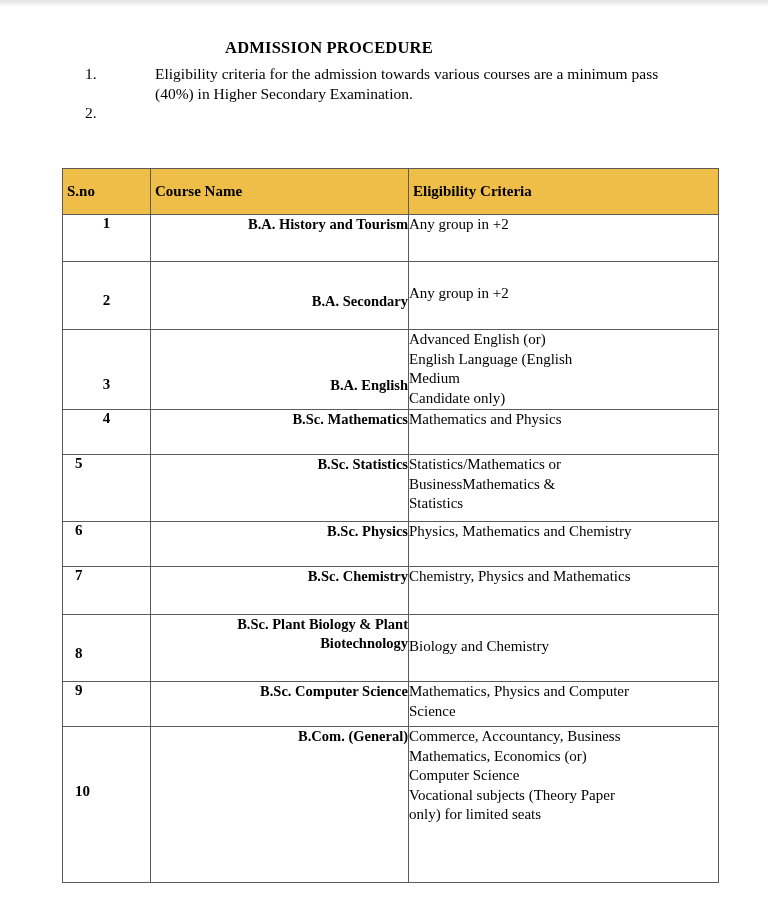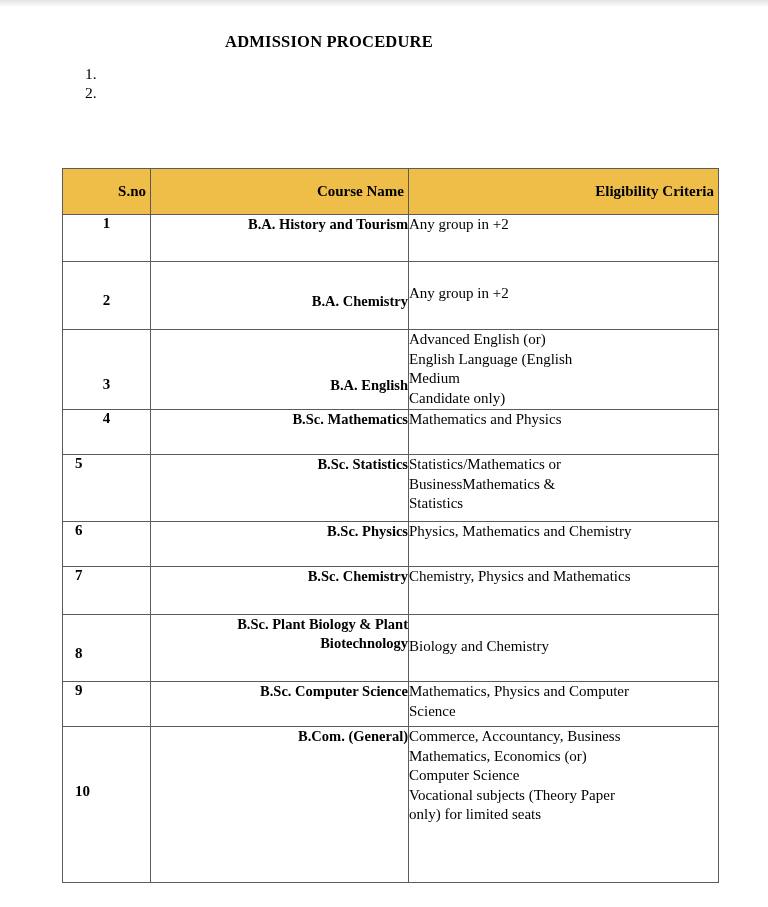--- a/index.html
+++ b/index.html
@@ -22,21 +22,21 @@
     position: absolute;
     top: 0; left: 0;
     width: 768px;
     height: 7px;
     background: linear-gradient(to bottom, #e2e2e2 0%, #efefef 45%, #ffffff 100%);
     pointer-events: none;
   }
 
   .doc-title {
     position: absolute;
-    top: 32px;
+    top: 38px;
     left: 0;
     width: 658px;          
     text-align: center;
     font-size: 16.5px;
     font-weight: bold;
     letter-spacing: 0.2px;
   }
 
   
   .intro-list {
@@ -72,21 +72,21 @@
     table-layout: fixed;
   }
   .course-table th,
   .course-table td {
     border: 1px solid #5b5b5b;
     vertical-align: top;
     padding: 0;
   }
   .course-table thead th {
     background: #efbe49;
-    text-align: right;
+    text-align: left;
     font-weight: bold;
     font-size: 15px;
     height: 45px;
     vertical-align: middle;
     padding: 0 4px;
   }
 
   .col-sno    { width: 88px; }
   .col-course { width: 258px; }
   .col-elig   { width: 310px; }
@@ -131,20 +131,21 @@
 </head>
 <body>
 
 <div class="page-top-shade"></div>
 
 <div class="doc-title">ADMISSION PROCEDURE</div>
 
 <div class="intro-list">
   <div class="intro-item">
     <span class="intro-num">1.</span>
+    <span class="intro-text">Eligibility criteria for the admission towards various courses are a minimum pass (40%) in  Higher Secondary Examination.</span>
   </div>
   <div class="intro-item">
     <span class="intro-num">2.</span>
   </div>
 </div>
 
 <table class="course-table">
   <colgroup>
     <col class="col-sno">
     <col class="col-course">
@@ -158,21 +159,21 @@
     </tr>
   </thead>
   <tbody>
     <tr style="height:47px">
       <td class="cell-sno">1</td>
       <td class="cell-course">B.A. History and Tourism</td>
       <td class="cell-elig">Any group in +2</td>
     </tr>
     <tr style="height:68px">
       <td class="cell-sno mid">2</td>
-      <td class="cell-course mid">B.A. Chemistry</td>
+      <td class="cell-course mid">B.A. Secondary</td>
       <td class="cell-elig mid">Any group in +2</td>
     </tr>
     <tr style="height:80px">
       <td class="cell-sno mid2">3</td>
       <td class="cell-course mid2 indent">B.A. English</td>
       <td class="cell-elig">Advanced English (or)
 English Language (English
 Medium
 Candidate only)</td>
     </tr>

